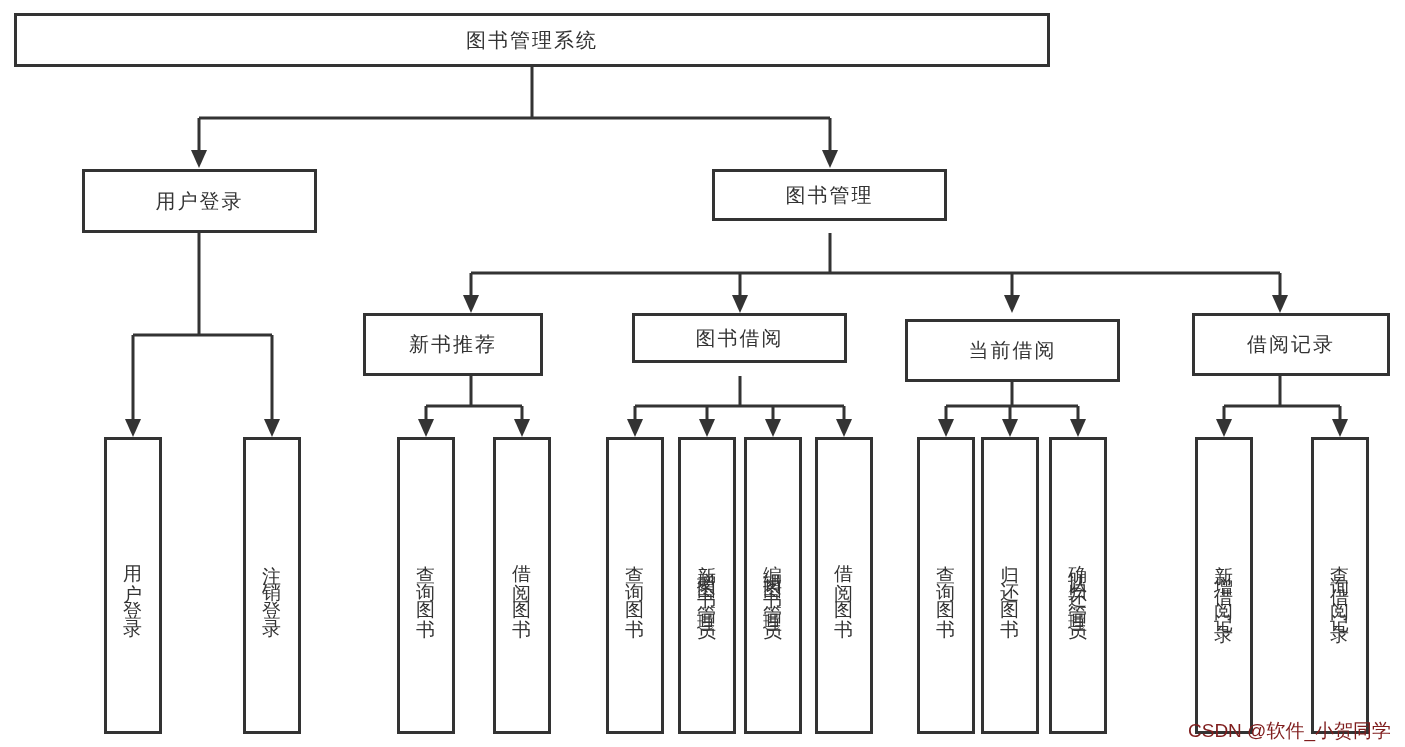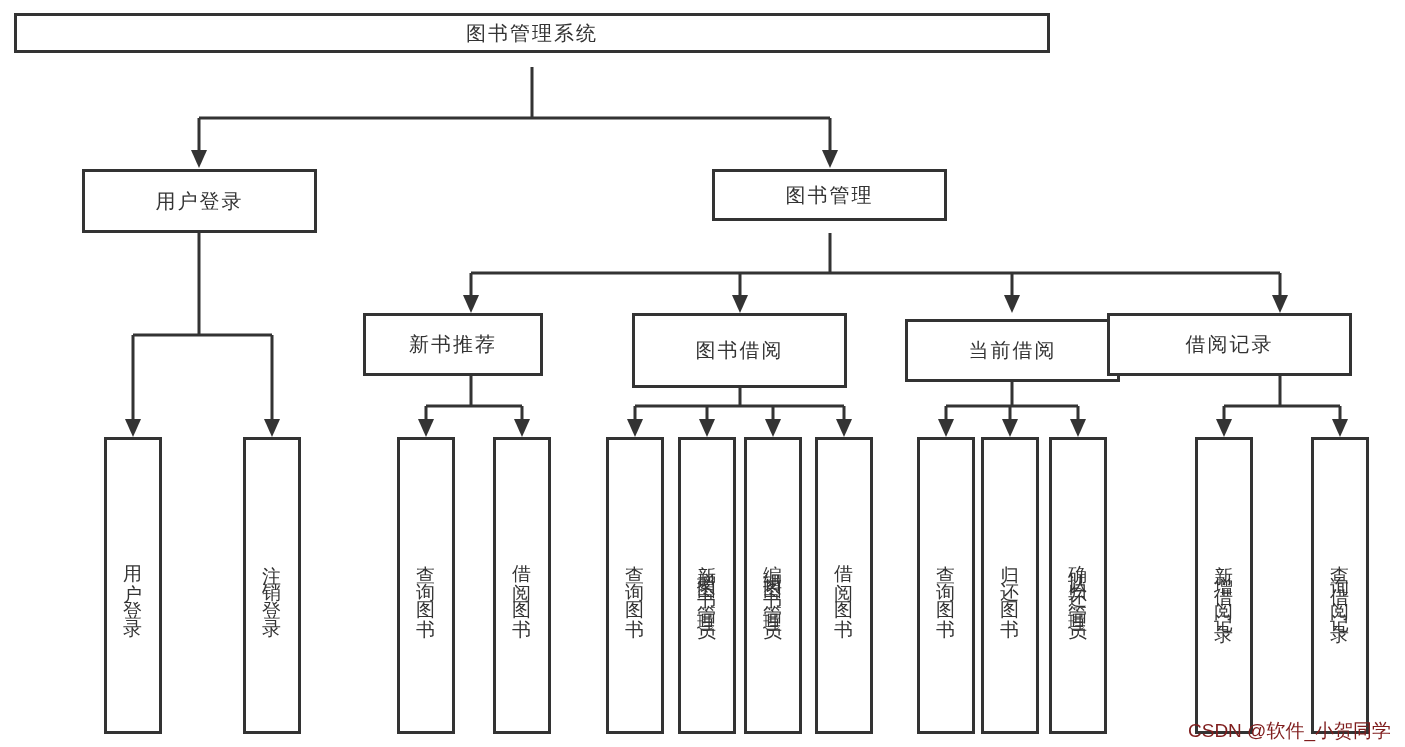--- a/index.html
+++ b/index.html
@@ -83,41 +83,41 @@
       <polygon points="765,419 781,419 773,437"></polygon>
       <polygon points="836,419 852,419 844,437"></polygon>
       <polygon points="938,419 954,419 946,437"></polygon>
       <polygon points="1002,419 1018,419 1010,437"></polygon>
       <polygon points="1070,419 1086,419 1078,437"></polygon>
       <polygon points="1216,419 1232,419 1224,437"></polygon>
       <polygon points="1332,419 1348,419 1340,437"></polygon>
     </g>
   </svg>
 
-  <div class="node h" style="left:14px;top:13px;width:1036px;height:40px">
+  <div class="node h" style="left:14px;top:13px;width:1036px;height:54px">
     <span>图书管理系统</span>
   </div>
 
   <div class="node h" style="left:82px;top:169px;width:235px;height:64px">
     <span>用户登录</span>
   </div>
   <div class="node h" style="left:712px;top:169px;width:235px;height:52px">
     <span>图书管理</span>
   </div>
 
   <div class="node h" style="left:363px;top:313px;width:180px;height:63px">
     <span>新书推荐</span>
   </div>
-  <div class="node h" style="left:632px;top:313px;width:215px;height:75px">
+  <div class="node h" style="left:632px;top:313px;width:215px;height:50px">
     <span>图书借阅</span>
   </div>
   <div class="node h" style="left:905px;top:319px;width:215px;height:63px">
     <span>当前借阅</span>
   </div>
-  <div class="node h" style="left:1107px;top:313px;width:245px;height:63px">
+  <div class="node h" style="left:1192px;top:313px;width:198px;height:63px">
     <span>借阅记录</span>
   </div>
 
   <div class="node v sp4" style="left:104px;top:437px;width:58px;height:297px">
     <span>用户登录</span>
   </div>
   <div class="node v sp4" style="left:243px;top:437px;width:58px;height:297px">
     <span>注销登录</span>
   </div>
 

